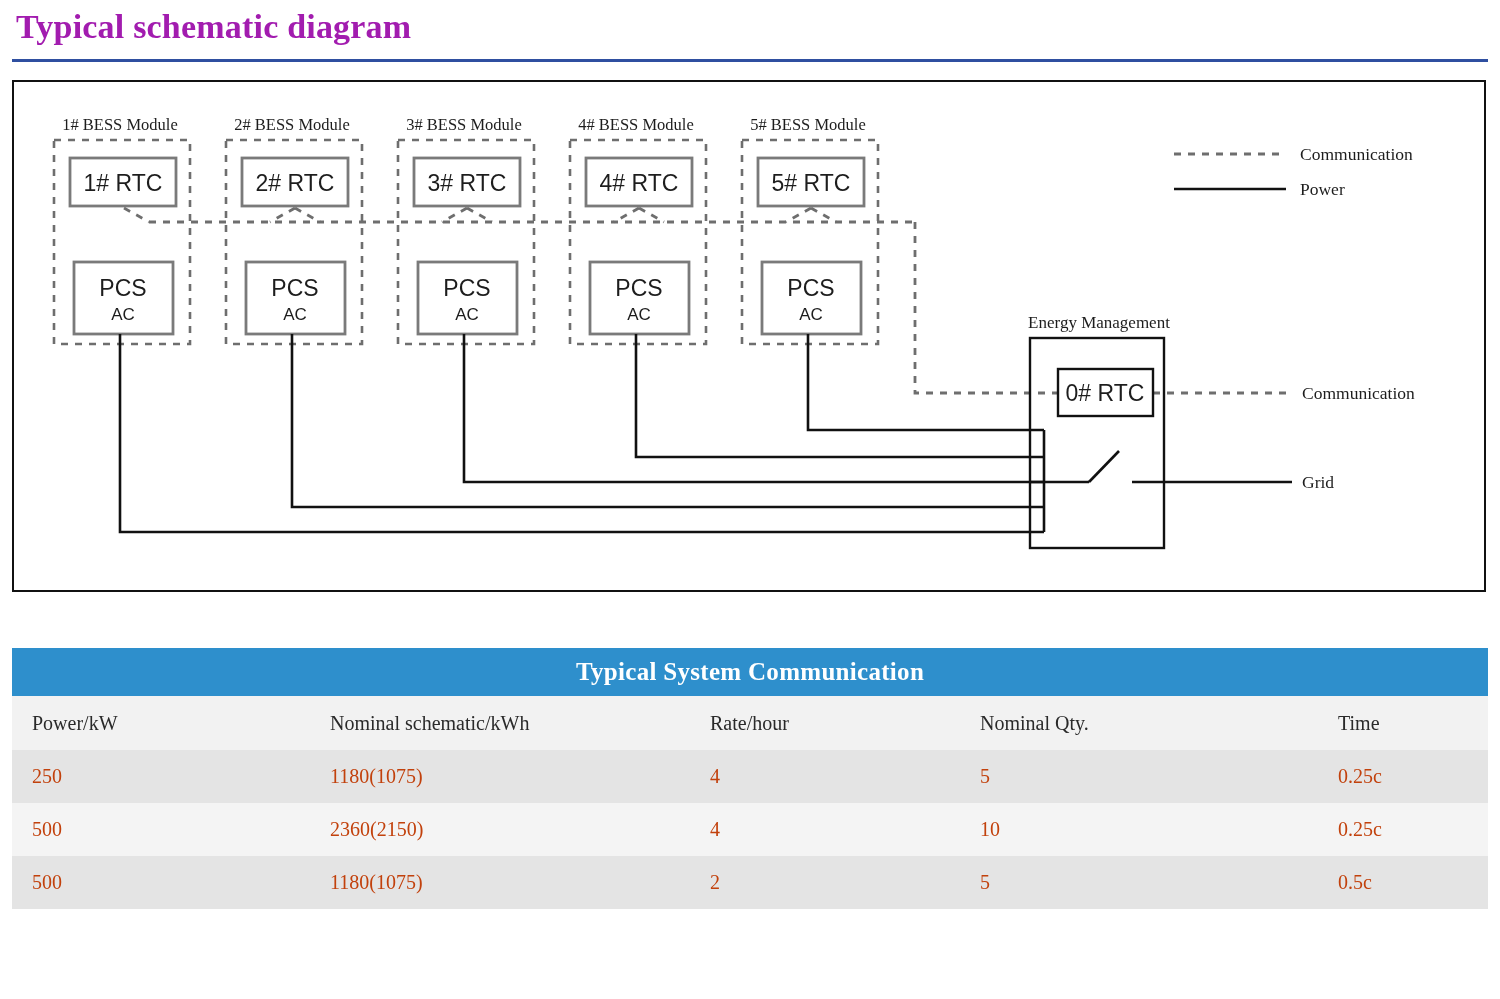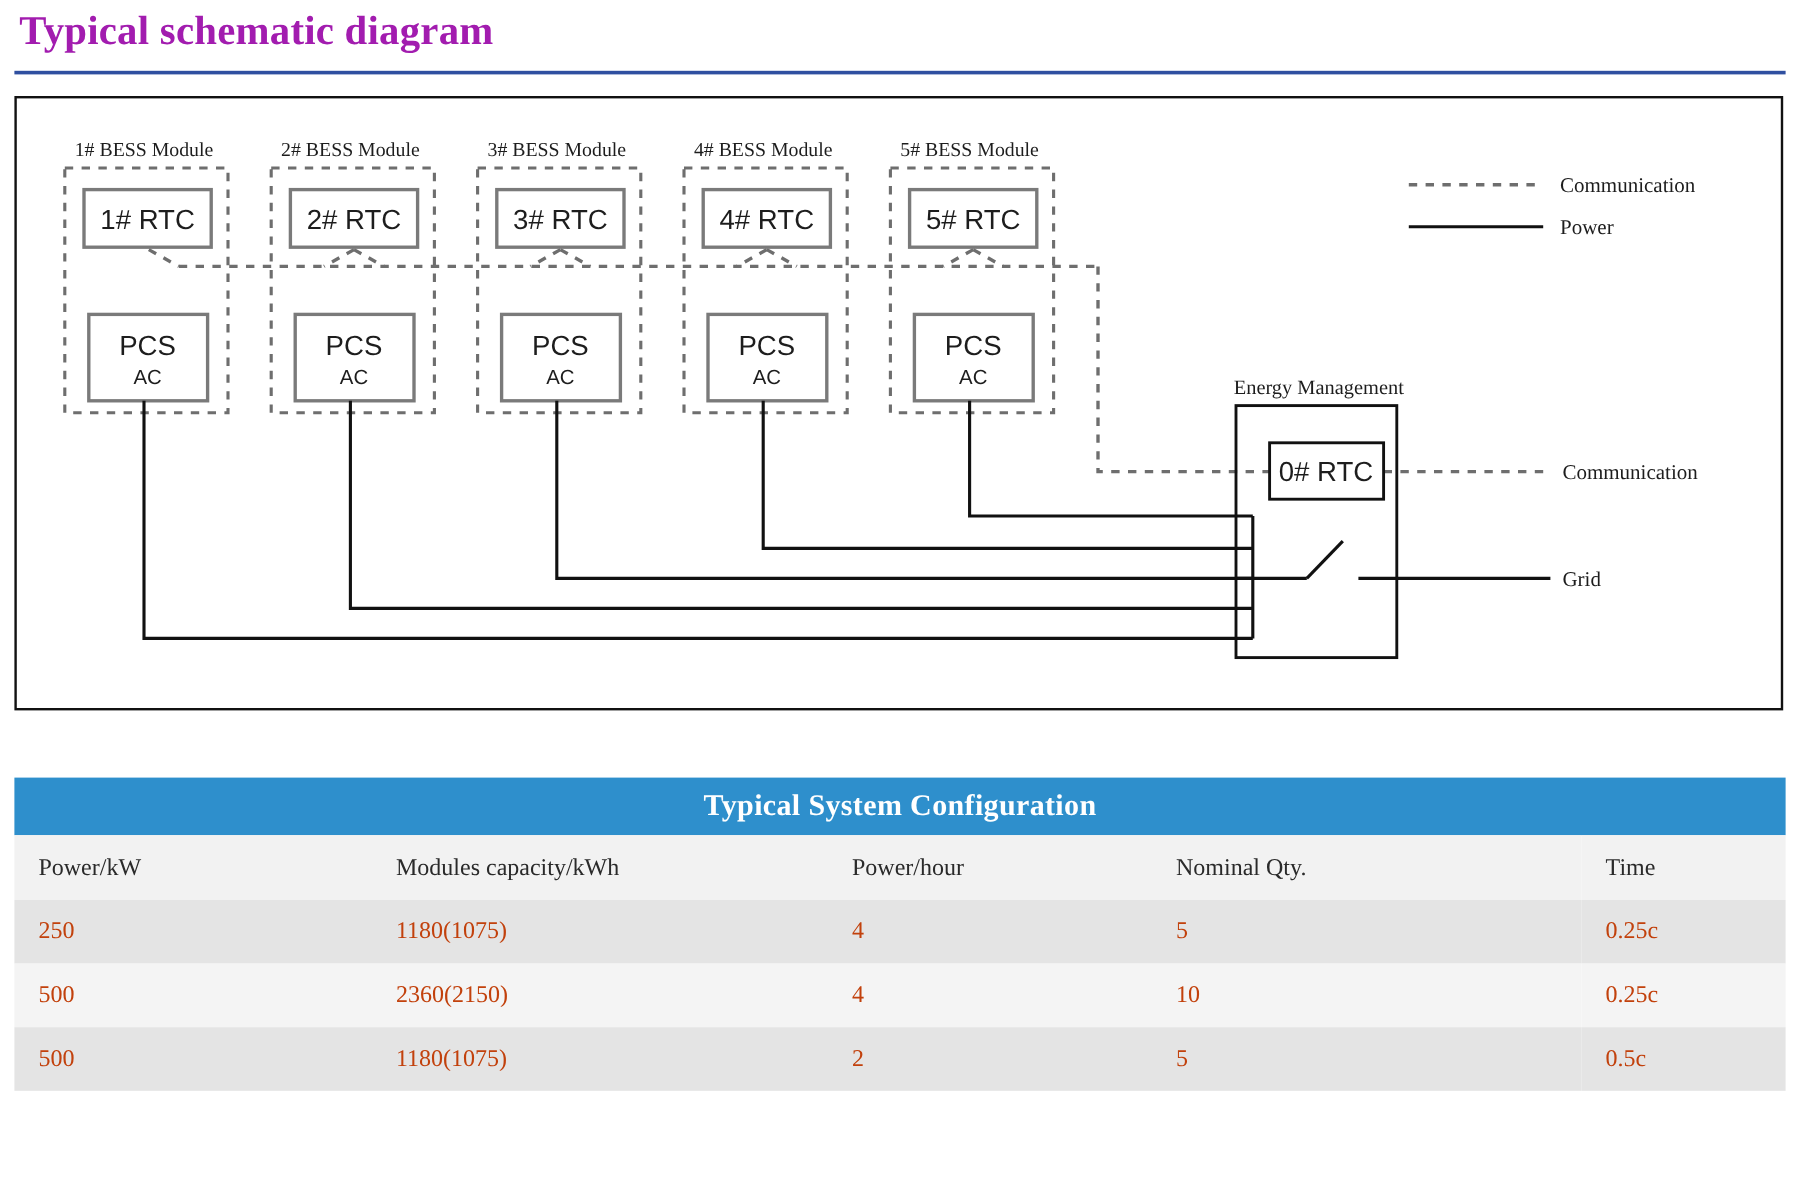--- a/index.html
+++ b/index.html
@@ -250,26 +250,26 @@
 <table id="config-table">
   <colgroup>
     <col style="width:298px">
     <col style="width:380px">
     <col style="width:270px">
     <col style="width:358px">
     <col style="width:170px">
   </colgroup>
   <thead>
     <tr>
-      <td class="tbl-title-cell" colspan="5">Typical System Configuration</td>
+      <td class="tbl-title-cell" colspan="5">Typical System Communication</td>
     </tr>
     <tr>
       <th class="col-head">Power/kW</th>
-      <th class="col-head">Modules capacity/kWh</th>
-      <th class="col-head">Power/hour</th>
+      <th class="col-head">Nominal schematic/kWh</th>
+      <th class="col-head">Rate/hour</th>
       <th class="col-head">Nominal Qty.</th>
       <th class="col-head">Time</th>
     </tr>
   </thead>
   <tbody>
     <tr class="row-dark">
       <td class="cell">250</td>
       <td class="cell">1180(1075)</td>
       <td class="cell">4</td>
       <td class="cell">5</td>

